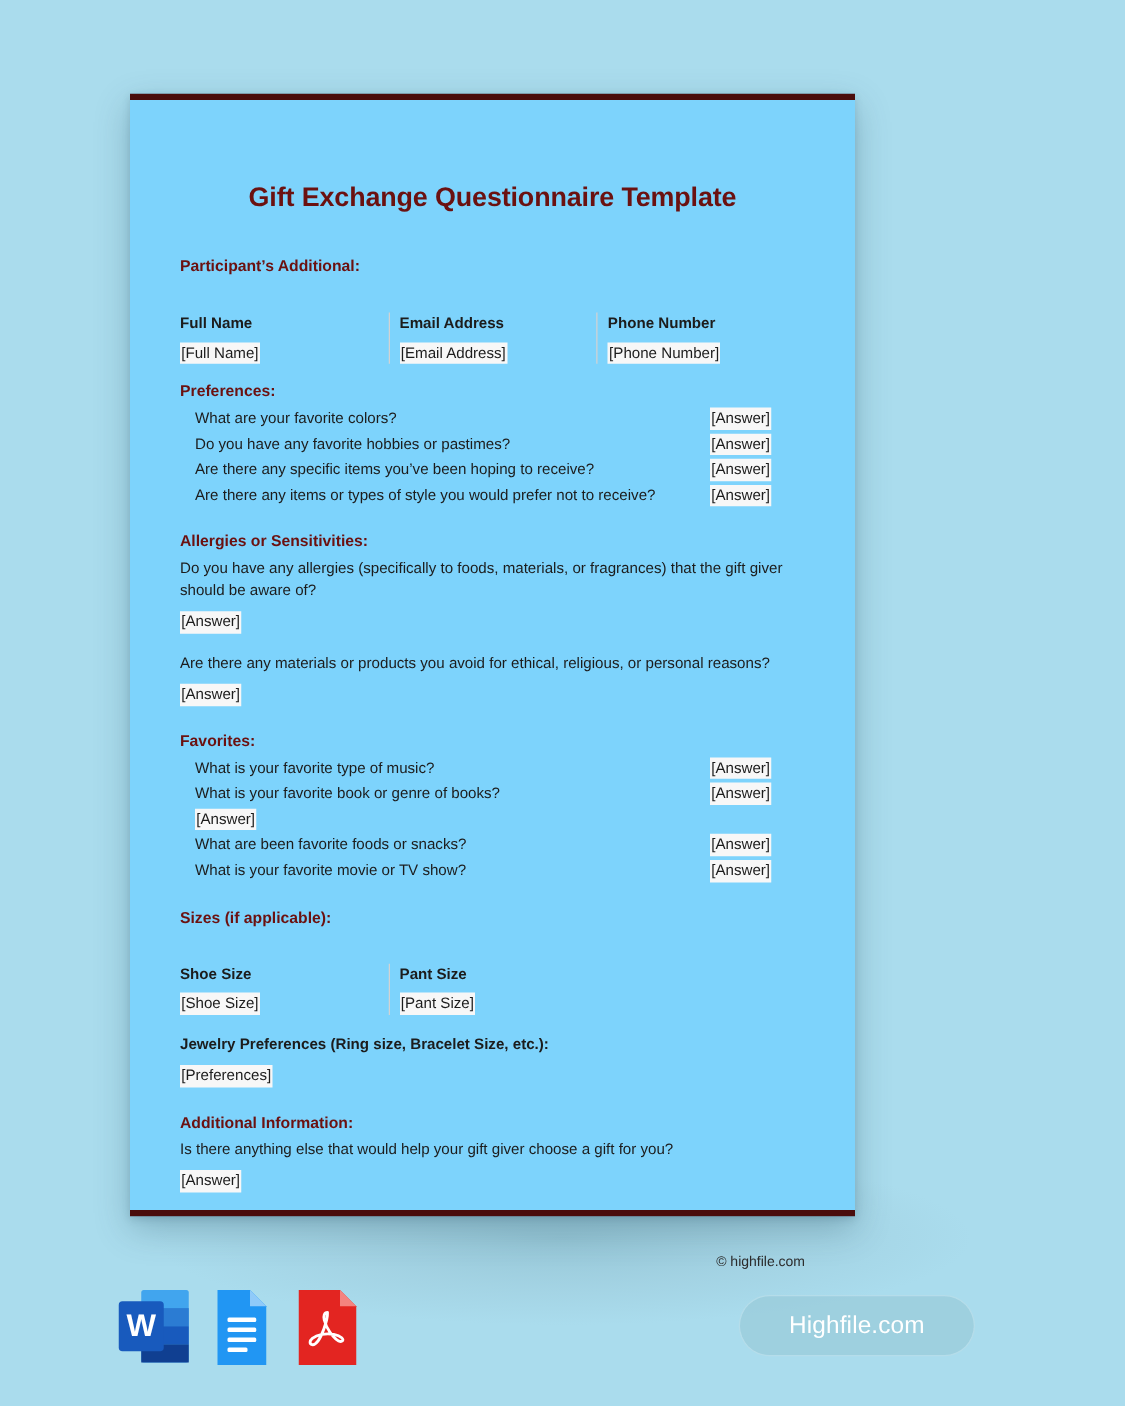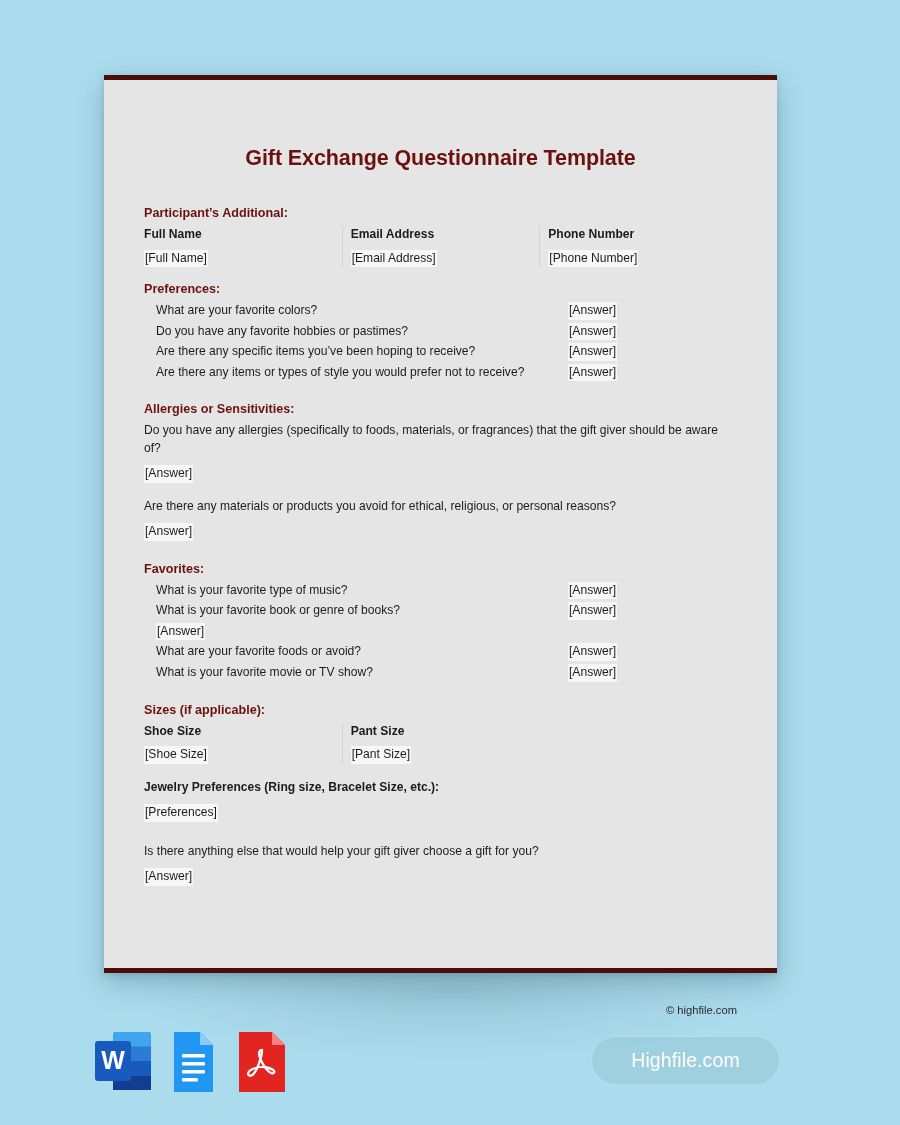--- a/index.html
+++ b/index.html
@@ -27,23 +27,23 @@
         rgba(140,180,195,0.22) 45%,
         rgba(170,220,237,0.0) 78%);
     pointer-events: none;
   }
 
   
   .page {
     position: absolute;
     left: 104px;
     top: 75px;
-    width: 673px;
+    width: 580px;
     height: 898px;
-    background: #e5e5e5;
+    background: #7dd3fc;
     box-shadow: 0 10px 26px rgba(40,80,95,0.30),
                 0 2px 6px rgba(40,80,95,0.18);
   }
 
   .page-rule {
     height: 5px;
     background: #4a0d0c;
     width: 100%;
   }
   .page-rule.bottom {
@@ -87,20 +87,21 @@
 
   
   .cols {
     display: flex;
     width: 100%;
   }
   .cols .cell {
     flex: 0 0 33.33%;
     padding-left: 8px;
     border-left: 1px solid #d2d2d2;
+    margin-top: 24px;
   }
   .cols .cell:first-child {
     padding-left: 0;
     border-left: none;
   }
   .cols .cell .col-head { display: block; }
   .cols .cell .col-val  { display: inline-block; margin-top: 6px; }
 
   
   .qa-list { width: 100%; margin-left: 12px; }
@@ -254,21 +255,21 @@
         <div class="qa-row">
           <span class="q">What is your favorite book or genre of books?</span>
           <span class="ans">[Answer]</span>
         </div>
         <div class="gap-row"></div>
         <div class="qa-row">
           <span class="ans">[Answer]</span>
         </div>
         <div class="gap-row"></div>
         <div class="qa-row">
-          <span class="q">What are your favorite foods or avoid?</span>
+          <span class="q">What are been favorite foods or snacks?</span>
           <span class="ans">[Answer]</span>
         </div>
         <div class="gap-row"></div>
         <div class="qa-row">
           <span class="q">What is your favorite movie or TV show?</span>
           <span class="ans">[Answer]</span>
         </div>
       </div>
     </div>
 
@@ -289,20 +290,21 @@
       <div class="gap-md"></div>
       <div class="blk">
         <span class="q col-head">Jewelry Preferences (Ring size, Bracelet Size, etc.):</span>
         <span class="ans">[Preferences]</span>
       </div>
     </div>
 
     <div class="gap-lg"></div>
 
     <div class="sec">
+      <div class="sec-head">Additional Information:</div>
       <div class="blk">
         <span class="q">Is there anything else that would help your gift giver choose a gift for you?</span>
         <span class="ans">[Answer]</span>
       </div>
     </div>
 
     <div class="copyright">© highfile.com</div>
   </div>
 
   <div class="page-rule bottom"></div>

